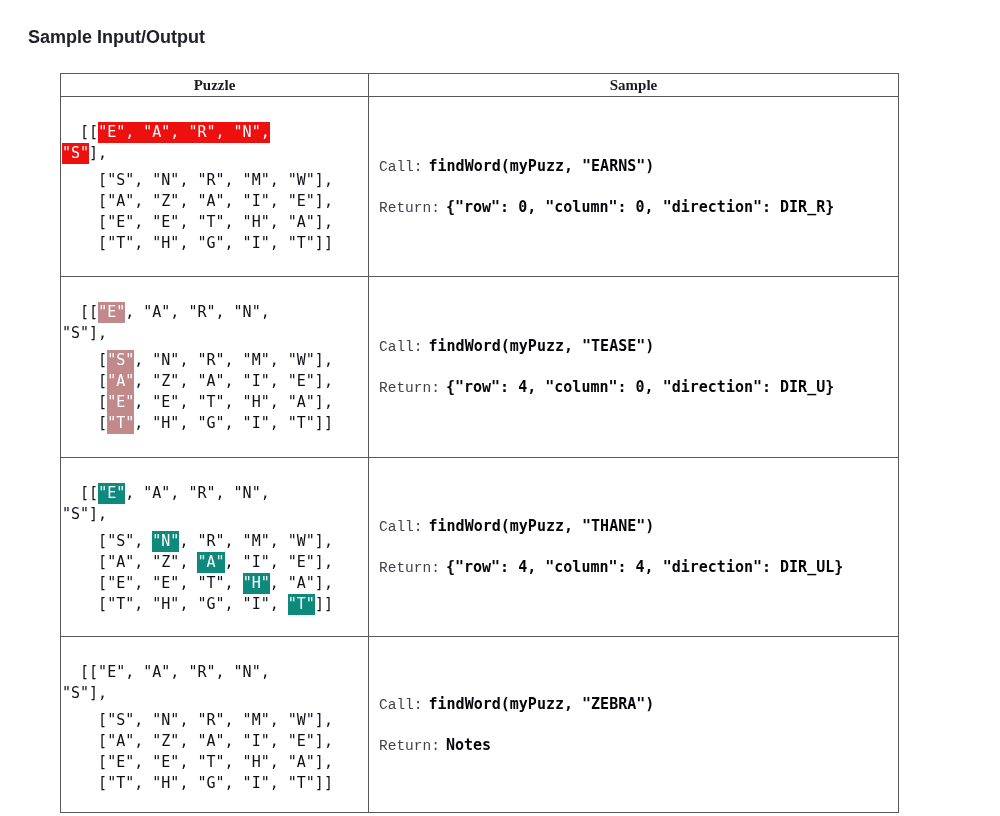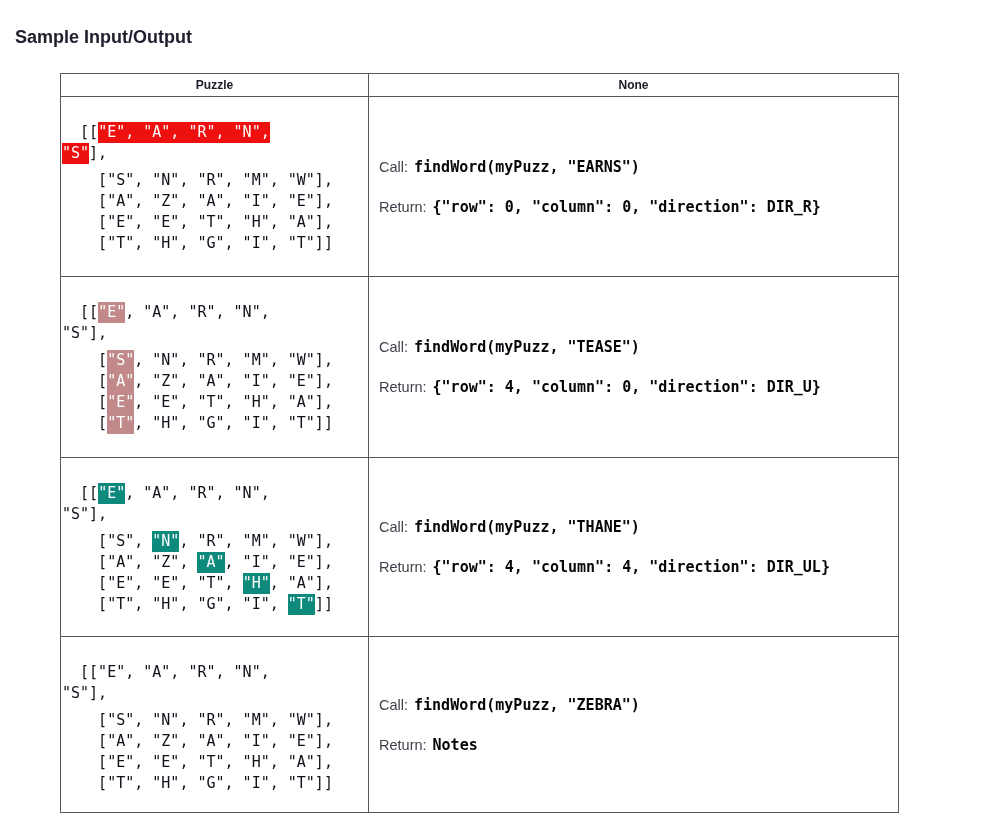--- a/index.html
+++ b/index.html
@@ -3,44 +3,45 @@
 <meta charset="utf-8">
 <style>
   html, body {
     margin: 0; padding: 0;
     width: 1000px; height: 816px;
     background: #ffffff;
     overflow: hidden;
     font-family: "Liberation Sans", sans-serif;
   }
   .page-title {
-    margin: 27px 0 0 15px;
+    margin: 27px 0 0 28px;
     font-size: 18px;
     font-weight: bold;
     color: #20202e;
     letter-spacing: 0px;
   }
   table.io-table {
     position: absolute;
     left: 60px; top: 73px;
     width: 838px;
     border-collapse: collapse;
     table-layout: fixed;
   }
   .io-table th, .io-table td {
     border: 1px solid #58585a;
     padding: 0;
   }
   .io-table th {
     height: 22px;
-    font-size: 12px;
+    font-size: 15px;
     font-weight: bold;
     color: #1b1b26;
     text-align: center;
     vertical-align: middle;
+    font-family: Liberation Serif, serif;
   }
   col.puzzle-col { width: 308px; }
   col.notes-col  { width: 530px; }
 
   tbody tr:nth-child(1) { height: 180px; }
   tbody tr:nth-child(2) { height: 181px; }
   tbody tr:nth-child(3) { height: 179px; }
   tbody tr:nth-child(4) { height: 176px; }
 
   td.puzzle-cell {
@@ -65,21 +66,21 @@
 
   td.notes-cell {
     vertical-align: middle;
   }
   .note-line {
     padding-left: 10px;
     line-height: 19px;
   }
   .note-line + .note-line { margin-top: 20px; }
   .note-label {
-    font-family: Liberation Sans, sans-serif;
+    font-family: Liberation Mono, monospace;
     font-size: 14.5px;
     color: #41414d;
     margin-right: 6px;
   }
   .note-code {
     font-family: "DejaVu Sans Mono", monospace;
     font-size: 15px;
     font-weight: bold;
     color: #06060a;
     white-space: pre;
@@ -91,21 +92,21 @@
 <h2 class="page-title">Sample Input/Output</h2>
 
 <table class="io-table">
   <colgroup>
     <col class="puzzle-col">
     <col class="notes-col">
   </colgroup>
   <thead>
     <tr>
       <th>Puzzle</th>
-      <th>None</th>
+      <th>Sample</th>
     </tr>
   </thead>
   <tbody>
       <tr>
         <td class="puzzle-cell">
           <div class="puzzle-code">
             <div class="puzzle-line"><span>  [[</span><span class="hl" style="background-color: rgb(238, 15, 15);">"E", "A", "R", "N",</span></div>
             <div class="puzzle-line after-wrap"><span class="hl" style="background-color: rgb(238, 15, 15);">"S"</span><span>],</span></div>
             <div class="puzzle-line"><span>    ["S", "N", "R", "M", "W"],</span></div>
             <div class="puzzle-line"><span>    ["A", "Z", "A", "I", "E"],</span></div>

